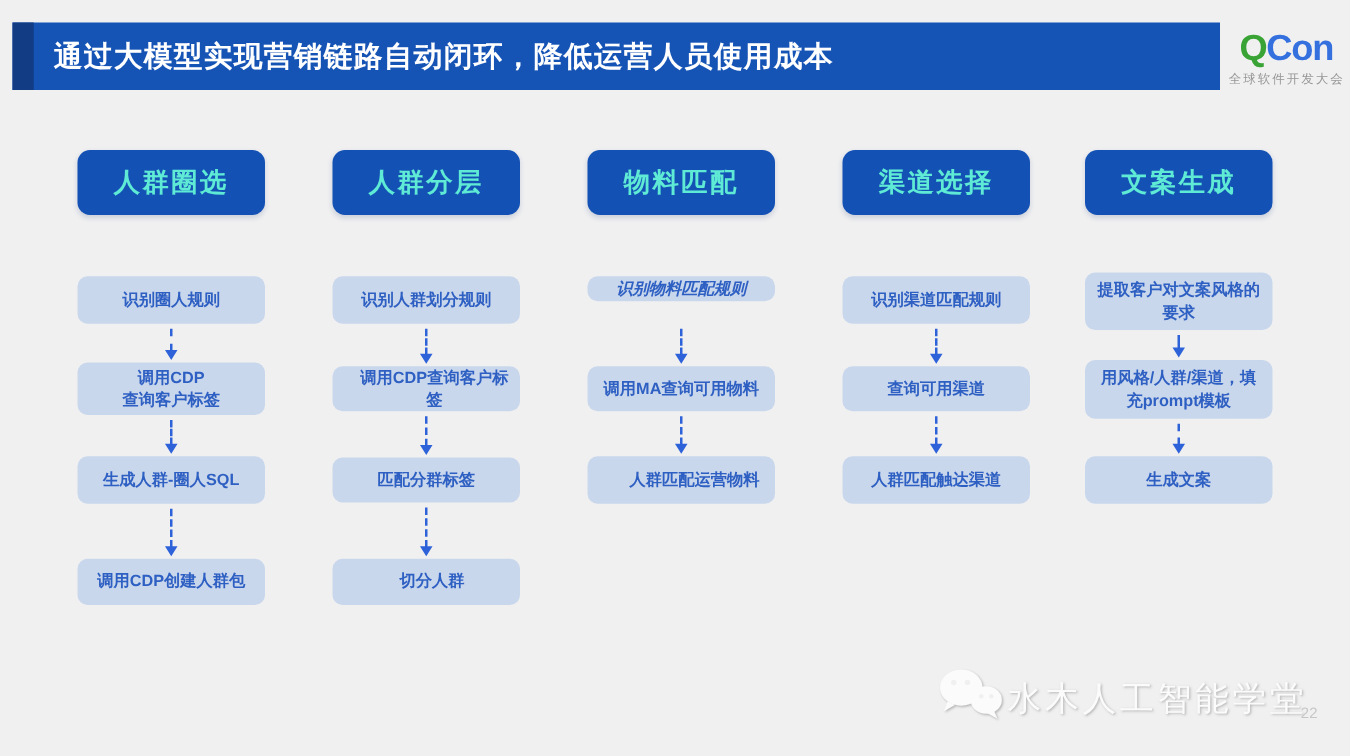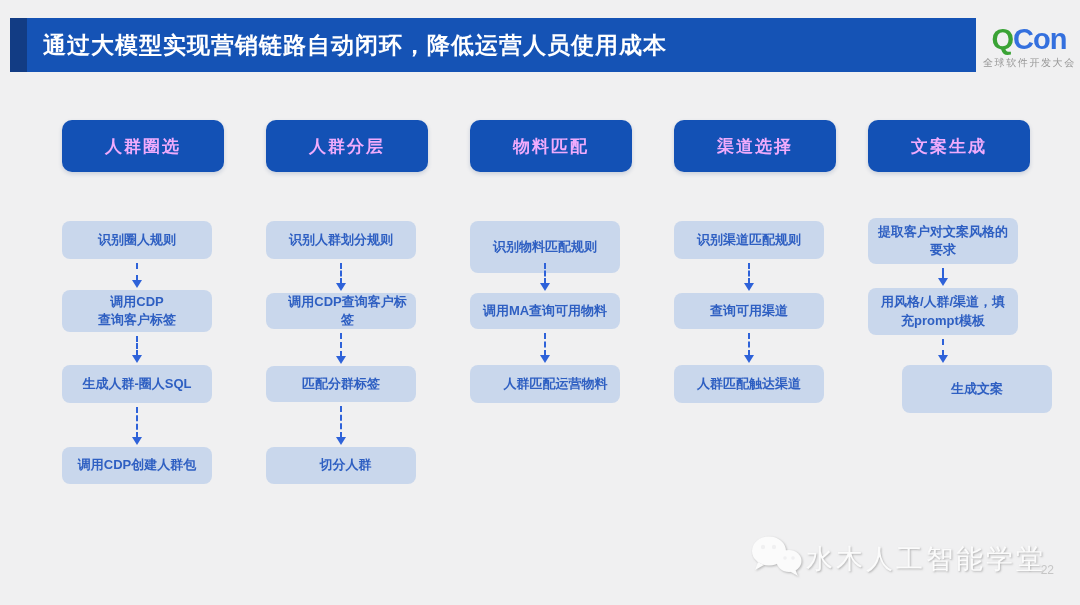--- a/index.html
+++ b/index.html
@@ -26,44 +26,44 @@
   .logo { position:absolute; left:983px; top:24px; width:92px; text-align:center; }
   .logo-main { font-size:29px; font-weight:bold; line-height:1.05; letter-spacing:-1px; }
   .logo-q   { color:#3AA335; }
   .logo-con { color:#3470DE; }
   .logo-sub { font-size:10px; color:#979797; letter-spacing:1.6px; margin-top:2px; white-space:nowrap; }
   
   .col { position:absolute; top:0; width:150px; height:605px; }
   .col-1 { left:62px; }  .col-2 { left:266px; }  .col-3 { left:470px; }
   .col-4 { left:674px; } .col-5 { left:868px; }
   .header-btn {
-    position:absolute; top:120px; left:0; width:162px; height:52px;
+    position:absolute; top:120px; left:0; width:150px; height:52px;
     background:#1351B5; border-radius:10px;
-    color:#f0abfc; font-weight:bold; font-size:17px; letter-spacing:2px;
+    color:#5eead4; font-weight:bold; font-size:21px; letter-spacing:2px;
     display:flex; align-items:center; justify-content:center;
     box-shadow:0 2px 4px rgba(30,60,120,0.18);
   }
   .step {
     position:absolute; left:0; width:150px;
     background:#C9D7EC; border-radius:8px;
     color:#2E5FC2; font-weight:bold; font-size:13px; line-height:1.4;
     display:flex; align-items:center; justify-content:center;
     text-align:center; white-space:pre-line; padding:2px 7px;
   }
   
   .c1-s1{top:221px;height:38px;} .c1-s2{top:290px;height:42px;}
   .c1-s3{top:365px;height:38px;} .c1-s4{top:447px;height:37px;}
   .c2-s1{top:221px;height:38px;} .c2-s2{top:293px;height:36px;padding-left:20px;}
   .c2-s3{top:366px;height:36px;} .c2-s4{top:447px;height:37px;padding-left:16px;}
-  .c3-s1{top:221px;height:52px;} .c3-s2{top:293px;height:36px;}
+  .c3-s1{top:221px;height:20px;font-style:italic;} .c3-s2{top:293px;height:36px;}
   .c3-s3{top:365px;height:38px;padding-left:28px;}
   .c4-s1{top:221px;height:38px;} .c4-s2{top:293px;height:36px;}
   .c4-s3{top:365px;height:38px;}
   .c5-s1{top:218px;height:46px;} .c5-s2{top:288px;height:47px;}
-  .c5-s3{top:365px;height:48px;margin-left:34px;}
+  .c5-s3{top:365px;height:38px;}
   
   .arrow { position:absolute; left:50%; transform:translateX(-50%); width:12px; }
   .arrow-line {
     position:absolute; left:50%; top:0; bottom:7px;
     border-left:2px dashed #2E62D9; transform:translateX(-1px);
   }
   .arrow-head {
     position:absolute; bottom:0; left:50%; transform:translateX(-50%);
     width:0; height:0;
     border-left:5px solid transparent; border-right:5px solid transparent;

